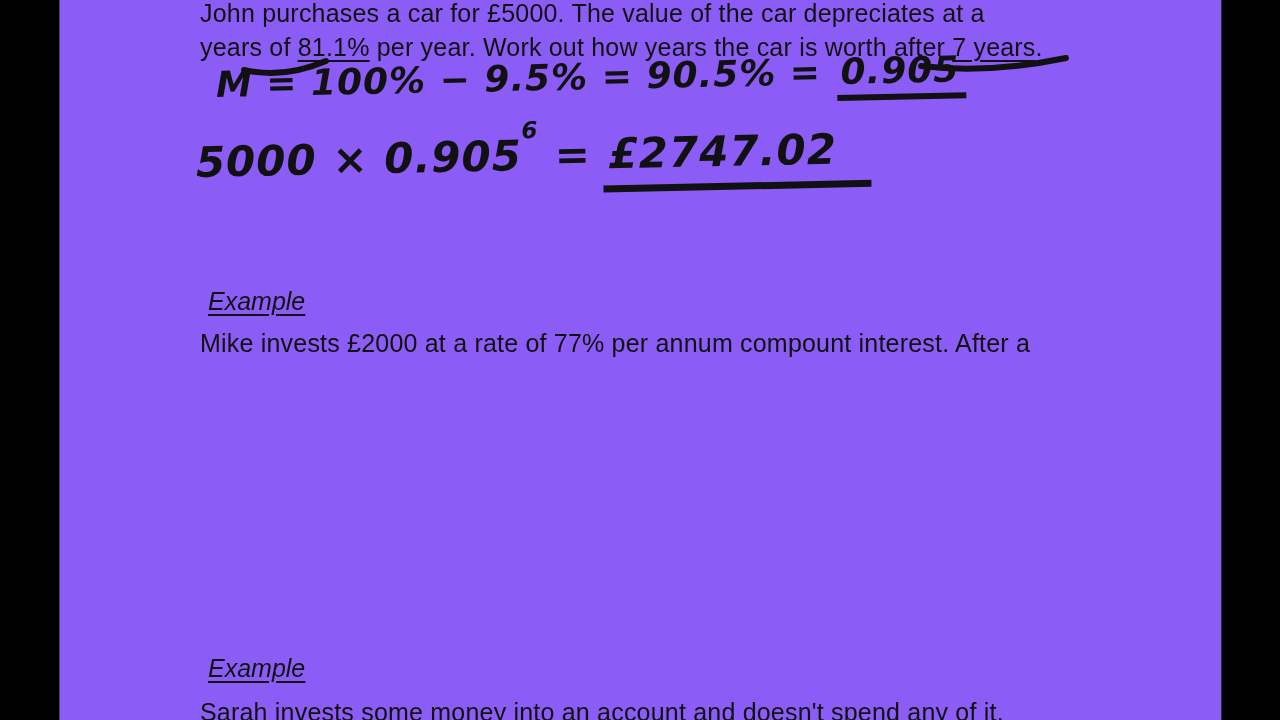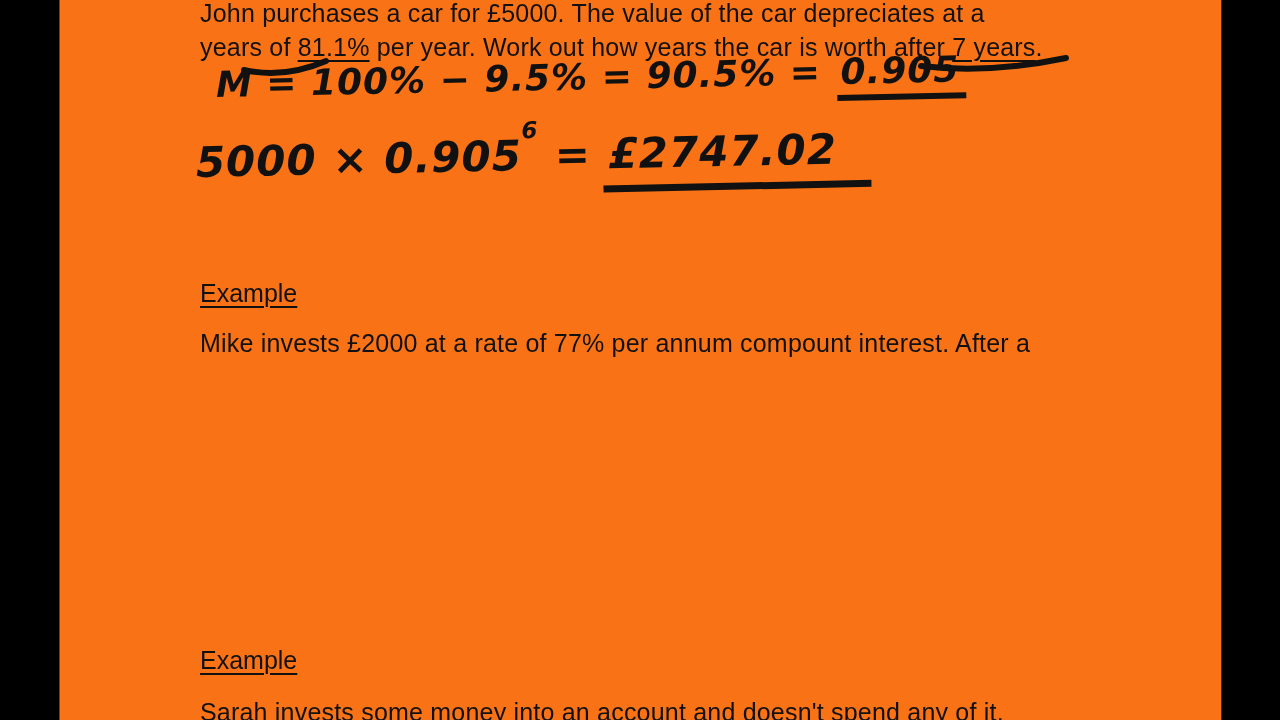--- a/index.html
+++ b/index.html
@@ -4,34 +4,34 @@
 <style>
   html,body{margin:0;padding:0;}
   body{
     width:1280px;height:720px;overflow:hidden;background:#000;
     font-family:"Liberation Sans", sans-serif;
   }
   .stage{position:relative;width:1280px;height:720px;background:#ffffff;}
   .letterbox{position:absolute;top:0;height:720px;background:#000;z-index:5;}
   .letterbox.left{left:0;width:59px;border-right:1px solid #4d4d4d;}
   .letterbox.right{right:0;width:58px;border-left:1px solid #2b2b2b;}
-  .slide{position:absolute;left:60px;top:0;width:1162px;height:720px;background:#f97316;overflow:hidden;}
+  .slide{position:absolute;left:60px;top:0;width:1162px;height:720px;background:#8b5cf6;overflow:hidden;}
 
   .body-text{
     position:absolute;margin:0;color:#111;
     font-size:25px;line-height:34px;white-space:nowrap;
     letter-spacing:0.2px;
   }
   .u{
     text-decoration:underline;
     text-decoration-thickness:2px;
     text-underline-offset:4px;
   }
   .para1{left:140px;top:-4px;}
-  .heading{position:absolute;margin:0;color:#111;font-size:25px;line-height:34px;font-weight:normal;}
+  .heading{position:absolute;margin:8px;color:#111;font-size:25px;line-height:34px;font-weight:normal;font-style:italic;}
   .h1pos{left:140px;top:276px;}
   .h2pos{left:140px;top:643px;}
   .mike{left:140px;top:326px;}
   .sarah{left:140px;top:695px;}
 
   .hw{
     position:absolute;color:#111;white-space:nowrap;
     font-family:"DejaVu Sans", sans-serif;
     font-weight:bold;font-style:italic;
     letter-spacing:1px;

